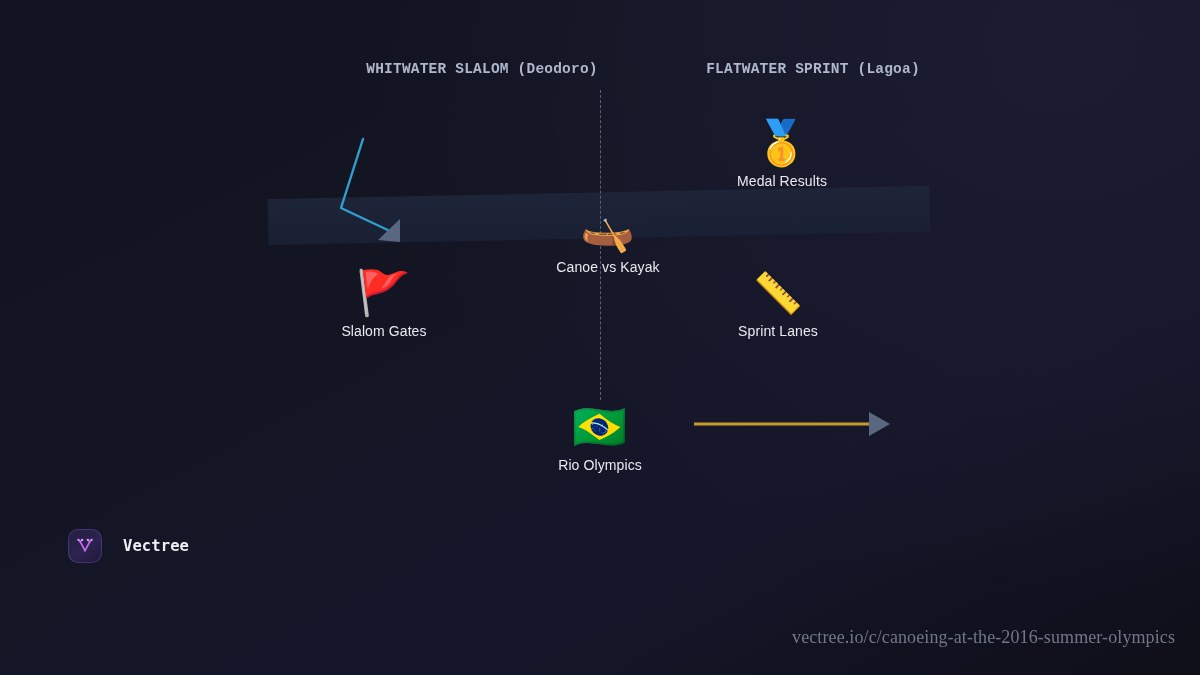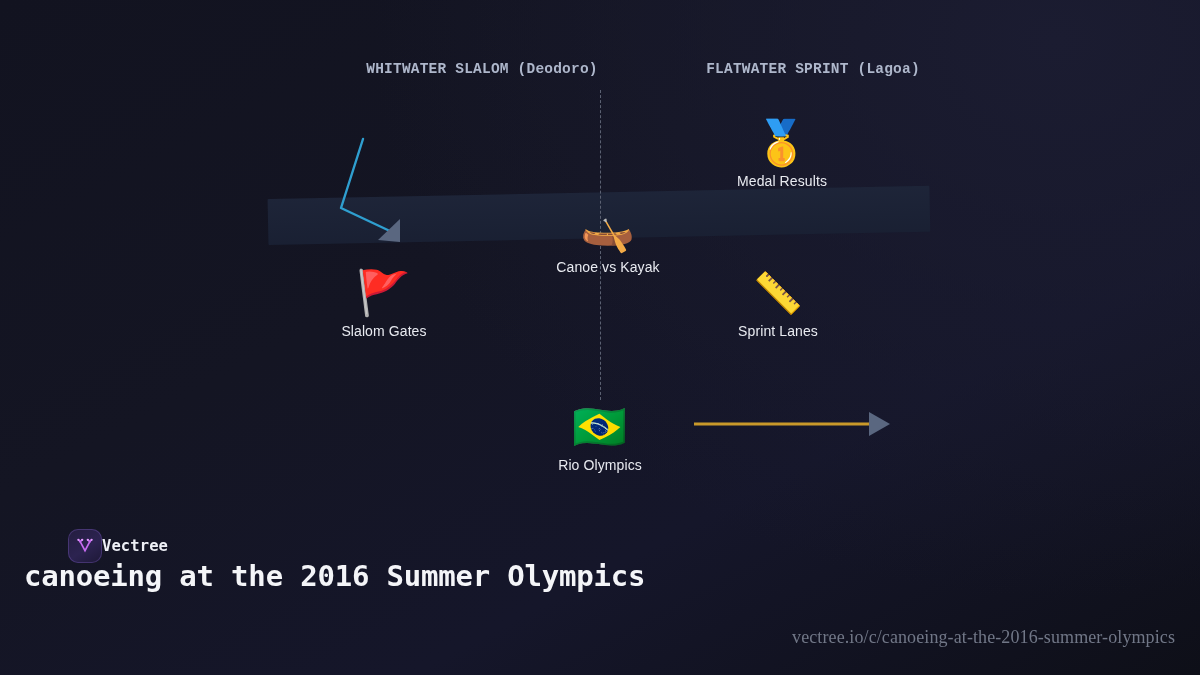--- a/index.html
+++ b/index.html
@@ -113,21 +113,21 @@
     bottom: 0;
     width: 1200px;
     height: 160px;
   }
   .brand {
     position: absolute;
     left: 24px;
     top: 14px;
     display: flex;
     align-items: center;
-    gap: 0;
+    gap: 21px;
     padding-left: 44px;
   }
   .brand-logo {
     width: 34px;
     height: 34px;
     border-radius: 10px;
     background: linear-gradient(145deg, #241d3f 0%, #2c2350 55%, #1d1836 100%);
     box-shadow: inset 0 0 0 1px rgba(150,110,230,0.28);
     display: flex;
     align-items: center;
@@ -228,19 +228,18 @@
             <circle cx="3.4" cy="3.8" r="1.15"></circle>
             <circle cx="7.2" cy="3.8" r="1.15"></circle>
             <circle cx="12.8" cy="3.8" r="1.15"></circle>
             <circle cx="16.6" cy="3.8" r="1.15"></circle>
           </g>
         </svg>
       </span>
       <span class="brand-name">Vectree</span>
     </div>
 
-    <div class="page-title">canoeing at the 2016 Summer Olympics</div>
 
     <div class="footer-url">vectree.io/c/canoeing-at-the-2016-summer-olympics</div>
 
   </div>
 
 </div>
 
 </body></html>

